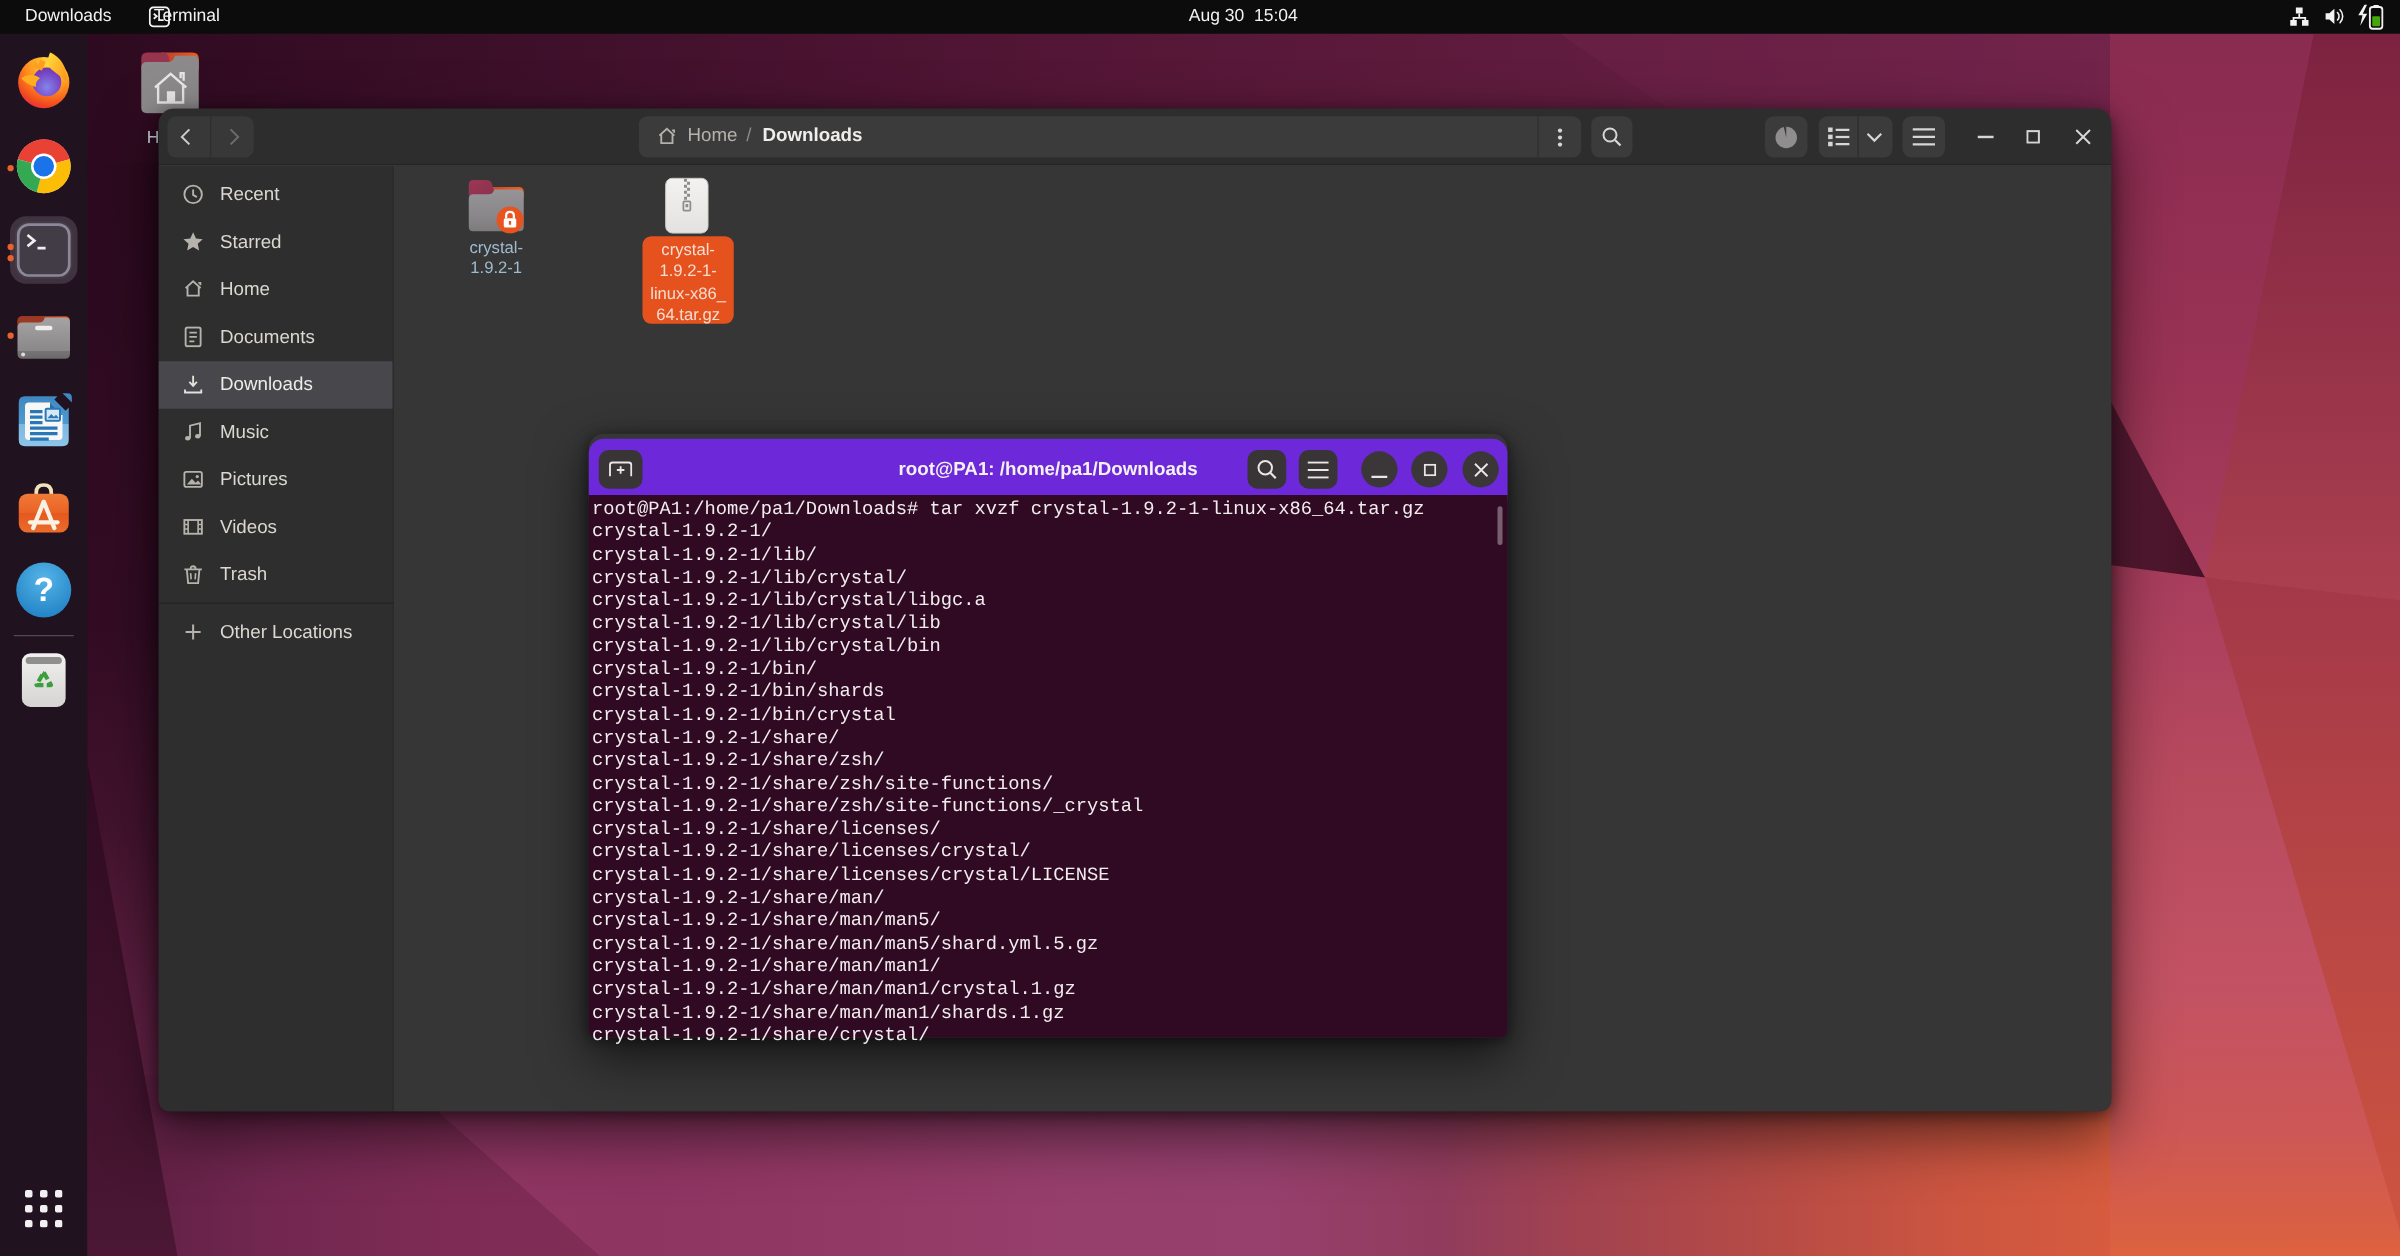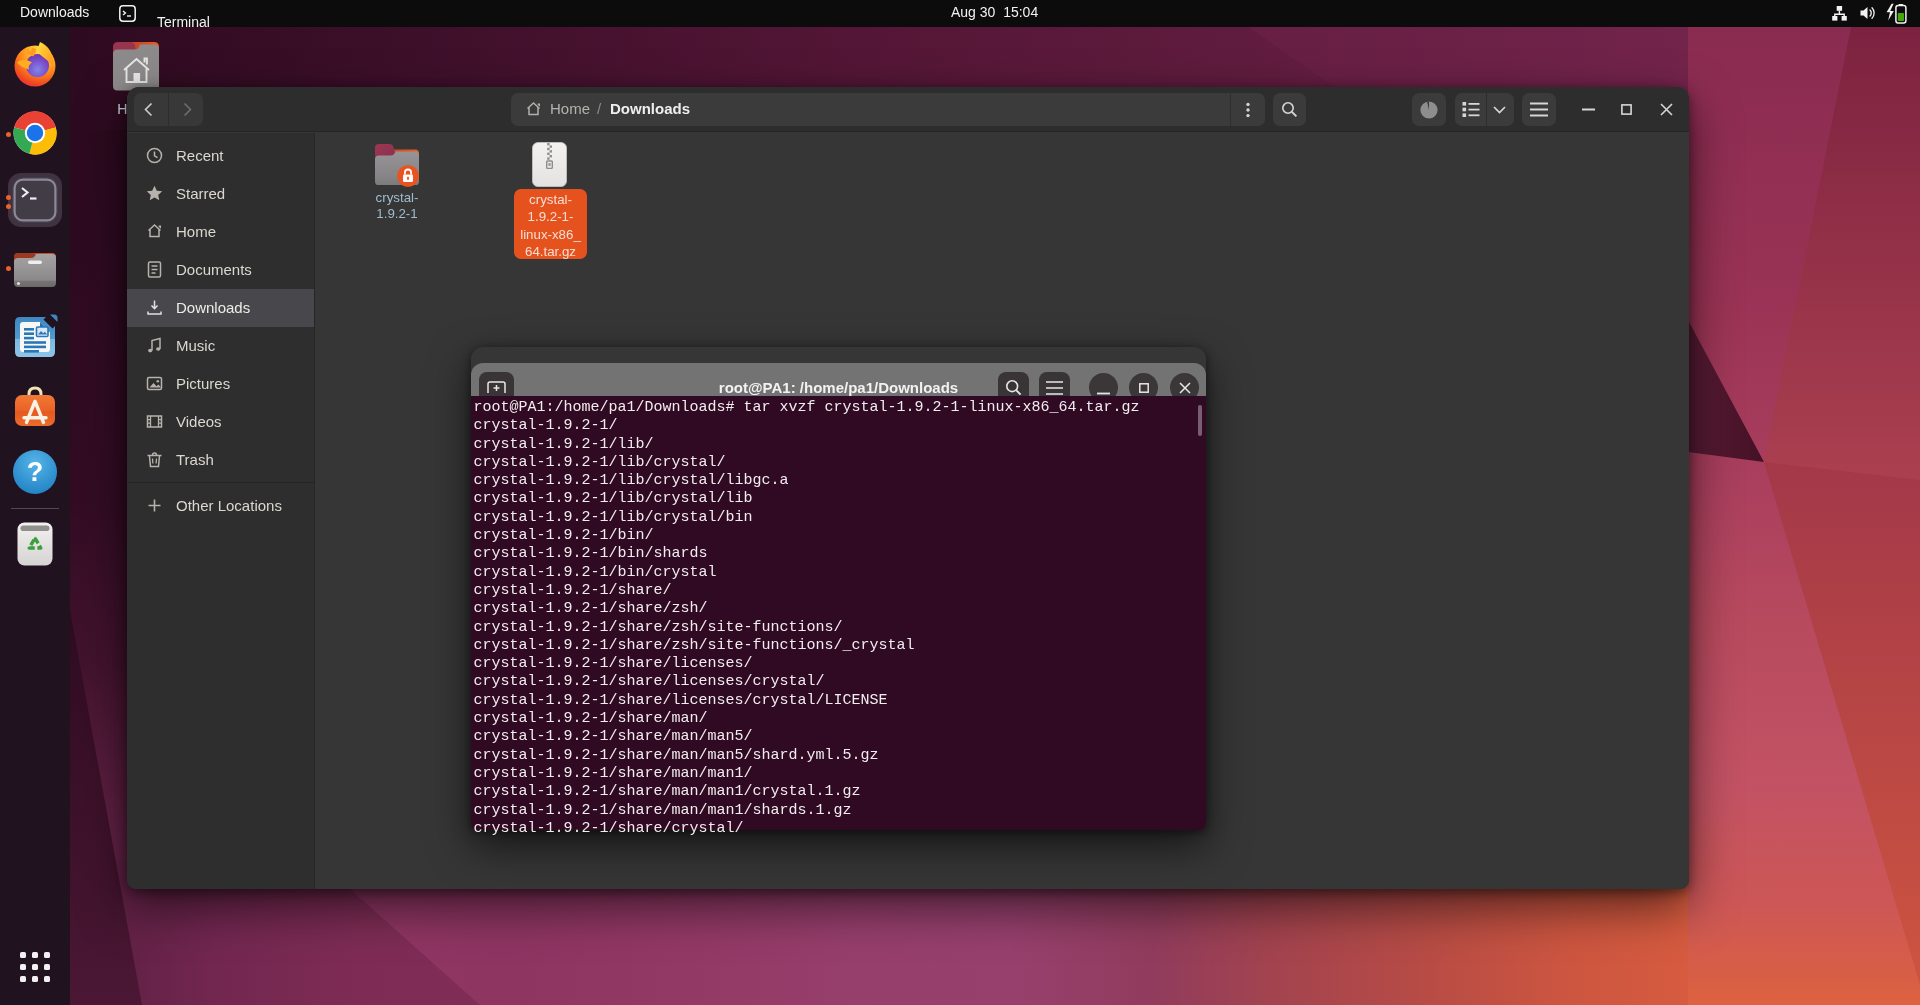--- a/index.html
+++ b/index.html
@@ -6,41 +6,41 @@
   html,body { width:1920px; height:1005px; overflow:hidden; background:#000; }
   body { font-family:"Liberation Sans", sans-serif; position:relative; }
   .abs { position:absolute; }
 
   
   #wall { position:absolute; left:0; top:0; width:1920px; height:1005px; }
 
   
   #topbar { position:absolute; left:0; top:0; width:1920px; height:27px; background:#0d0c0d; color:#f3f1f1; font-size:14px; z-index:50; }
   #topbar .act { position:absolute; left:20px; top:4px; }
-  #topbar .termlbl { position:absolute; left:157px; top:4px;margin-top:10px; }
+  #topbar .termlbl { position:absolute; left:123px; top:4px; }
   #topbar .clock { position:absolute; left:951px; top:4px; }
 
   
   #dock { position:absolute; left:0; top:27px; width:70px; height:978px; background:#211220; z-index:40; }
   .dicon { position:absolute; left:11px; width:48px; height:48px; }
   .ddot { position:absolute; left:6px; width:5px; height:5px; border-radius:50%; background:#e8622b; }
 
   
   #files { position:absolute; left:127px; top:87px; width:1562px; height:802px; background:#363636; border-radius:12px 12px 9px 9px; box-shadow:0 18px 48px rgba(0,0,0,.58), 0 3px 12px rgba(0,0,0,.45); z-index:10; }
   #fhead { position:absolute; left:0; top:0; width:100%; height:45px; background:#2d2d2d; border-radius:12px 12px 0 0; border-bottom:1px solid #242424; }
   #fsidebar { position:absolute; left:0; top:46px; width:188px; height:756px; background:#2e2e2e; border-right:1px solid #262626; border-radius:0 0 0 9px; }
   #fcontent { position:absolute; left:189px; top:46px; width:1373px; height:756px; background:#363636; border-radius:0 0 9px 0; }
   .hbtn { position:absolute; top:6px; height:33px; background:#3b3b3b; border-radius:7px; }
   .srow { position:relative; height:38px; display:flex; align-items:center; padding-left:19px; color:#dbd7d1; font-size:15px;text-align:right; }
   .srow svg { margin-right:13px; flex:none; }
   .sel { background:#47474c; color:#efece7; }
 
   
   #term { position:absolute; left:471px; top:347px; width:735px; height:483px; border-radius:12px 12px 6px 6px; box-shadow:0 16px 42px rgba(0,0,0,.6), 0 2px 10px rgba(0,0,0,.5); z-index:20; }
-  #thead { position:absolute; left:0; top:16px; width:100%; height:49px; background:#737373; border-radius:12px 12px 0 0; }
+  #thead { position:absolute; left:0; top:4px; width:100%; height:49px; background:#6d28d9; border-radius:12px 12px 0 0; }
   #tbody { position:absolute; left:0; top:49px; width:100%; height:434px; background:#300a23; border-radius:0 0 6px 6px; color:#f1edef; font-family:"Liberation Mono", monospace; font-size:15px; line-height:18.3px; padding:3px 0 0 2.5px; white-space:pre; }
   .tbtn { position:absolute; top:9px; width:33px; height:31px; background:#393536; border-radius:8px; }
   .tcirc { position:absolute; top:10px; width:29px; height:29px; background:#3b3738; border-radius:50%; }
 </style>
 </head>
 <body>
 <svg id="wall" viewBox="0 0 1920 1005" preserveAspectRatio="none">
   <defs>
     <linearGradient id="wgl" x1="0" y1="0" x2="0" y2="1">
       <stop offset="0" stop-color="#2a091d"></stop>

